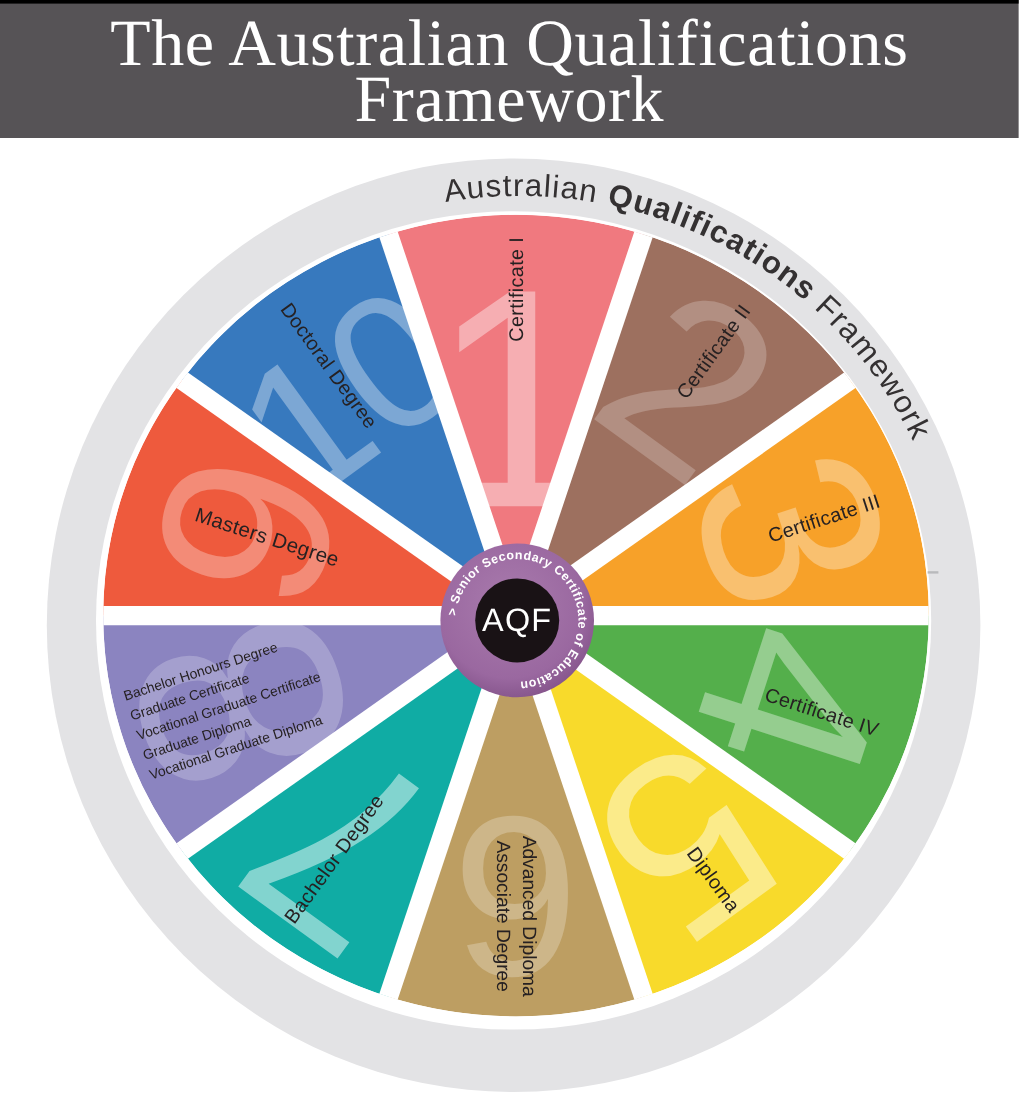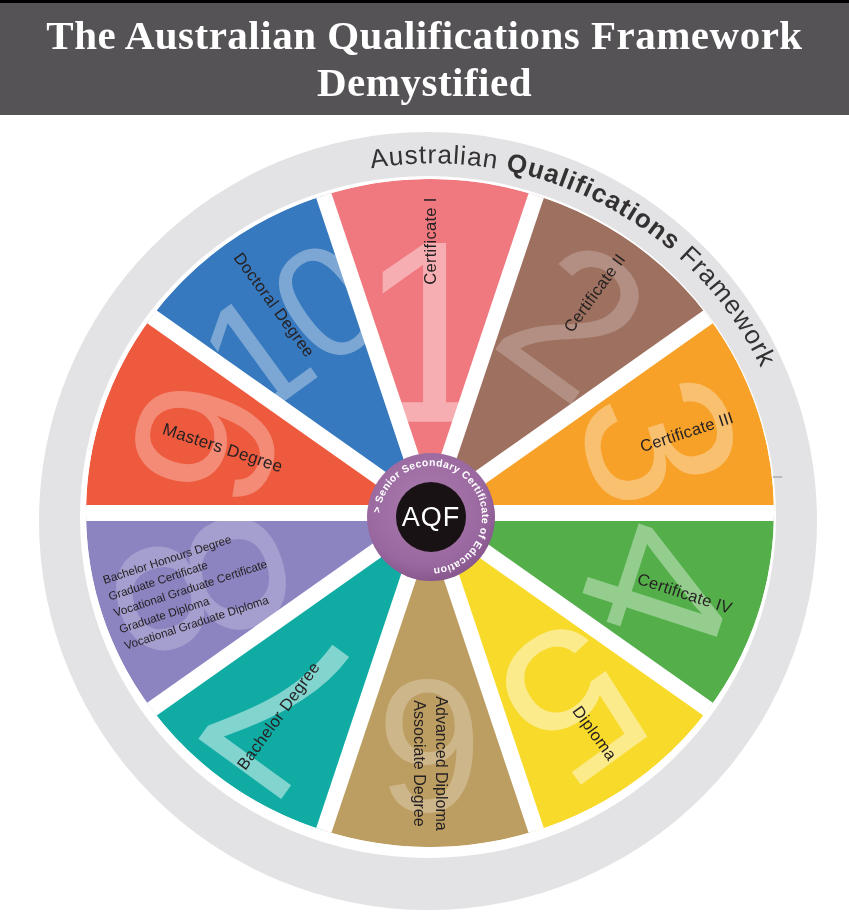--- a/index.html
+++ b/index.html
@@ -2,31 +2,31 @@
 <html><head>
 <meta charset="utf-8">
 <style>
   html,body{margin:0;padding:0;background:#ffffff;}
   body{width:849px;height:914px;position:relative;overflow:hidden;
        font-family:"Liberation Sans",sans-serif;}
   .banner{position:absolute;left:0;top:0;width:849px;height:115px;
           box-sizing:border-box;border-top:3px solid #000;
           display:flex;align-items:center;justify-content:center;}
   .banner h1{margin:0;text-align:center;color:#fff;
-             font-family:"Liberation Serif",serif;font-weight:bold;
-             font-size:41px;line-height:47px;letter-spacing:.5px;}
+             font-family:"Liberation Serif",serif;font-weight:normal;
+             font-size:55px;line-height:47px;letter-spacing:.5px;}
   .wheel-wrap{position:absolute;left:0;top:0;width:849px;height:914px;}
   svg text{font-family:"Liberation Sans",sans-serif;}
 </style>
 </head>
 <body>
 
 <header class="banner" style="background: rgb(86, 83, 86);">
   <h1 style="color: rgb(255, 255, 255);"><span>The Australian Qualifications Framework</span><br>
-      <span>Demystified</span></h1>
+      </h1>
 </header>
 
 <div class="wheel-wrap">
   <svg id="wheel" width="849" height="914" viewBox="0 0 849 914">
       <defs>
         <radialGradient id="pg" cx="45%" cy="40%" r="68%">
   <stop offset="0%" stop-color="#A97BAD"></stop>
   <stop offset="70%" stop-color="#9A68A0"></stop>
   <stop offset="100%" stop-color="#7D4D83"></stop>
         </radialGradient>

